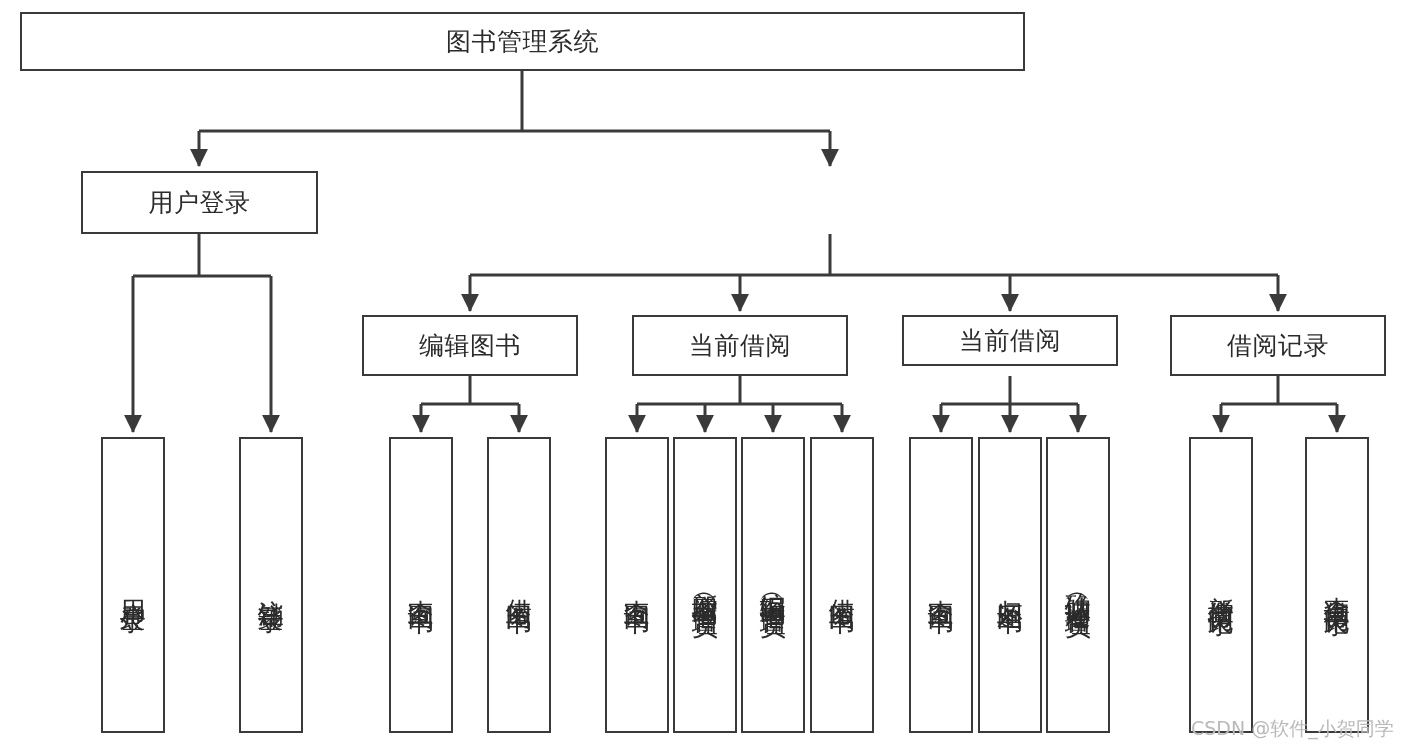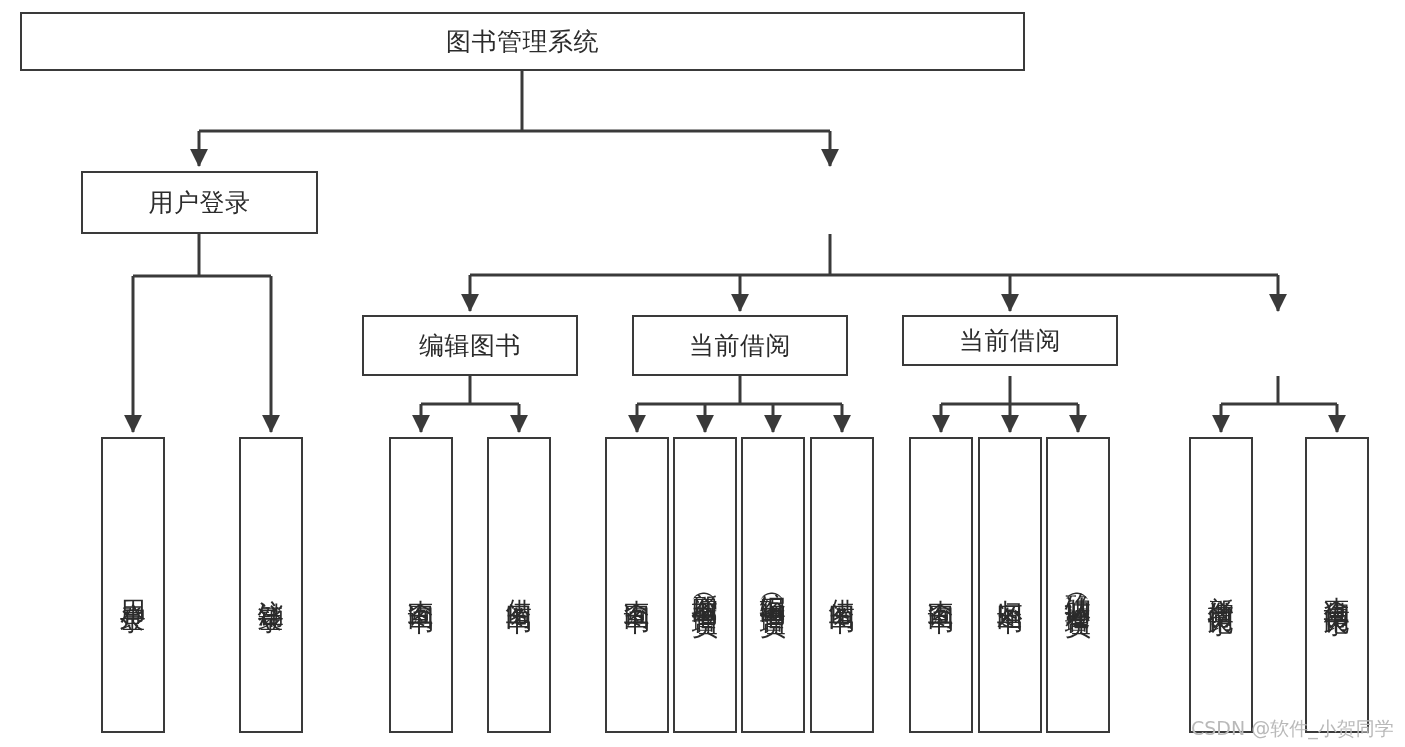--- a/index.html
+++ b/index.html
@@ -144,20 +144,23 @@
   </div>
 
   <div class="node horiz" style="left:632px; top:315px; width:216px; height:61px;">
     <span class="lbl">当前借阅</span>
   </div>
 
   <div class="node horiz" style="left:902px; top:315px; width:216px; height:51px;">
     <span class="lbl">当前借阅</span>
   </div>
 
+  <div class="node horiz" style="left:1170px; top:315px; width:216px; height:61px;">
+    <span class="lbl">借阅记录</span>
+  </div>
 
   <div class="node vert" style="left:101px; top:437px; width:64px; height:296px;">
     <span class="lbl">用户登录</span>
   </div>
 
   <div class="node vert" style="left:239px; top:437px; width:64px; height:296px;">
     <span class="lbl">注销登录</span>
   </div>
 
   <div class="node vert" style="left:389px; top:437px; width:64px; height:296px;">

